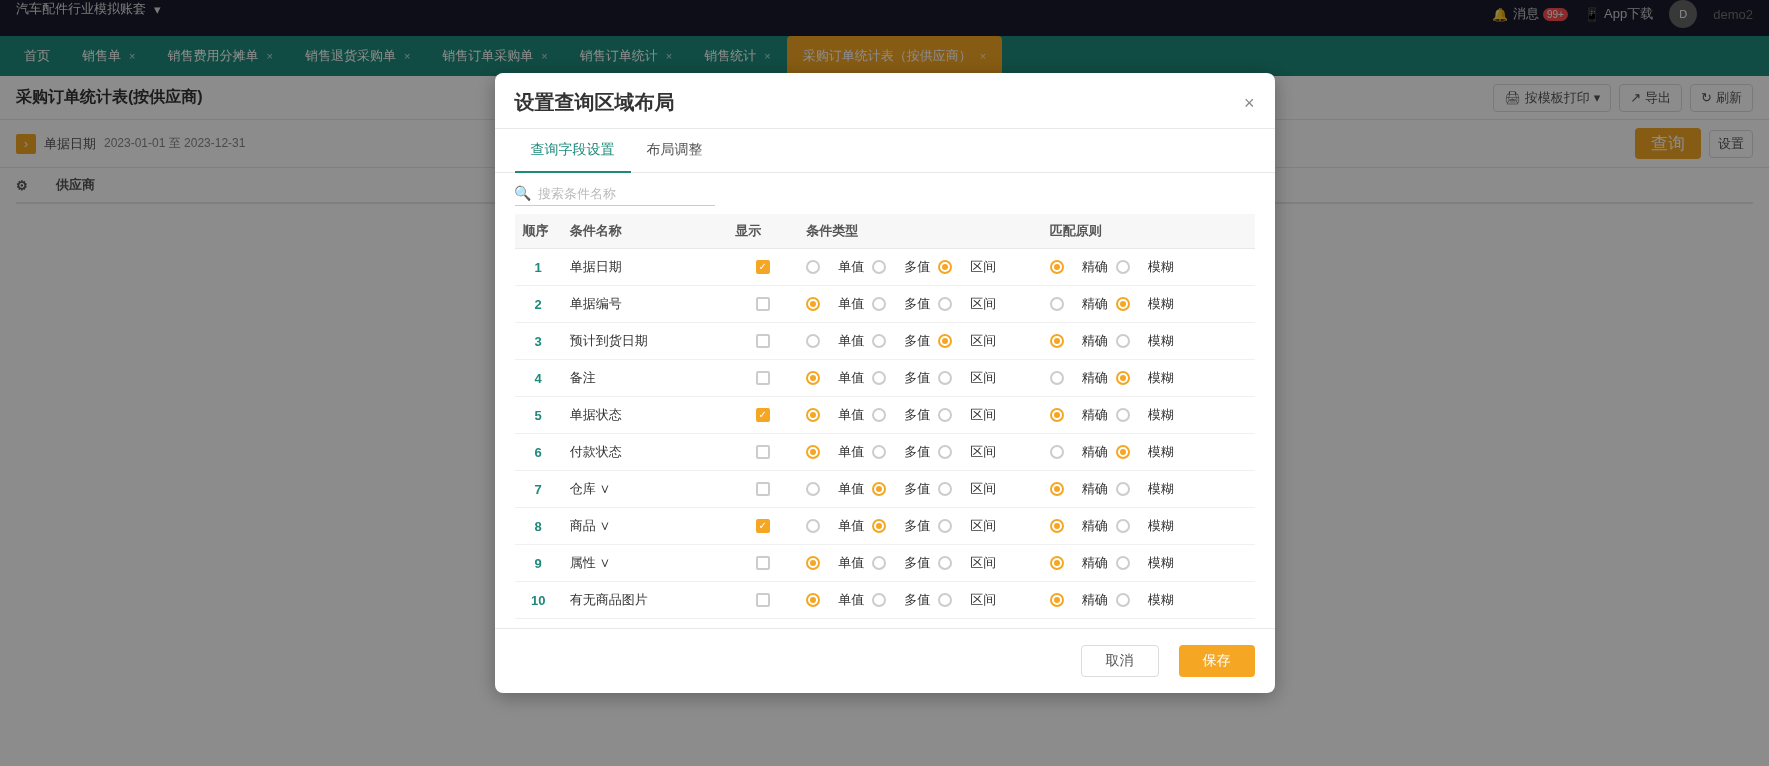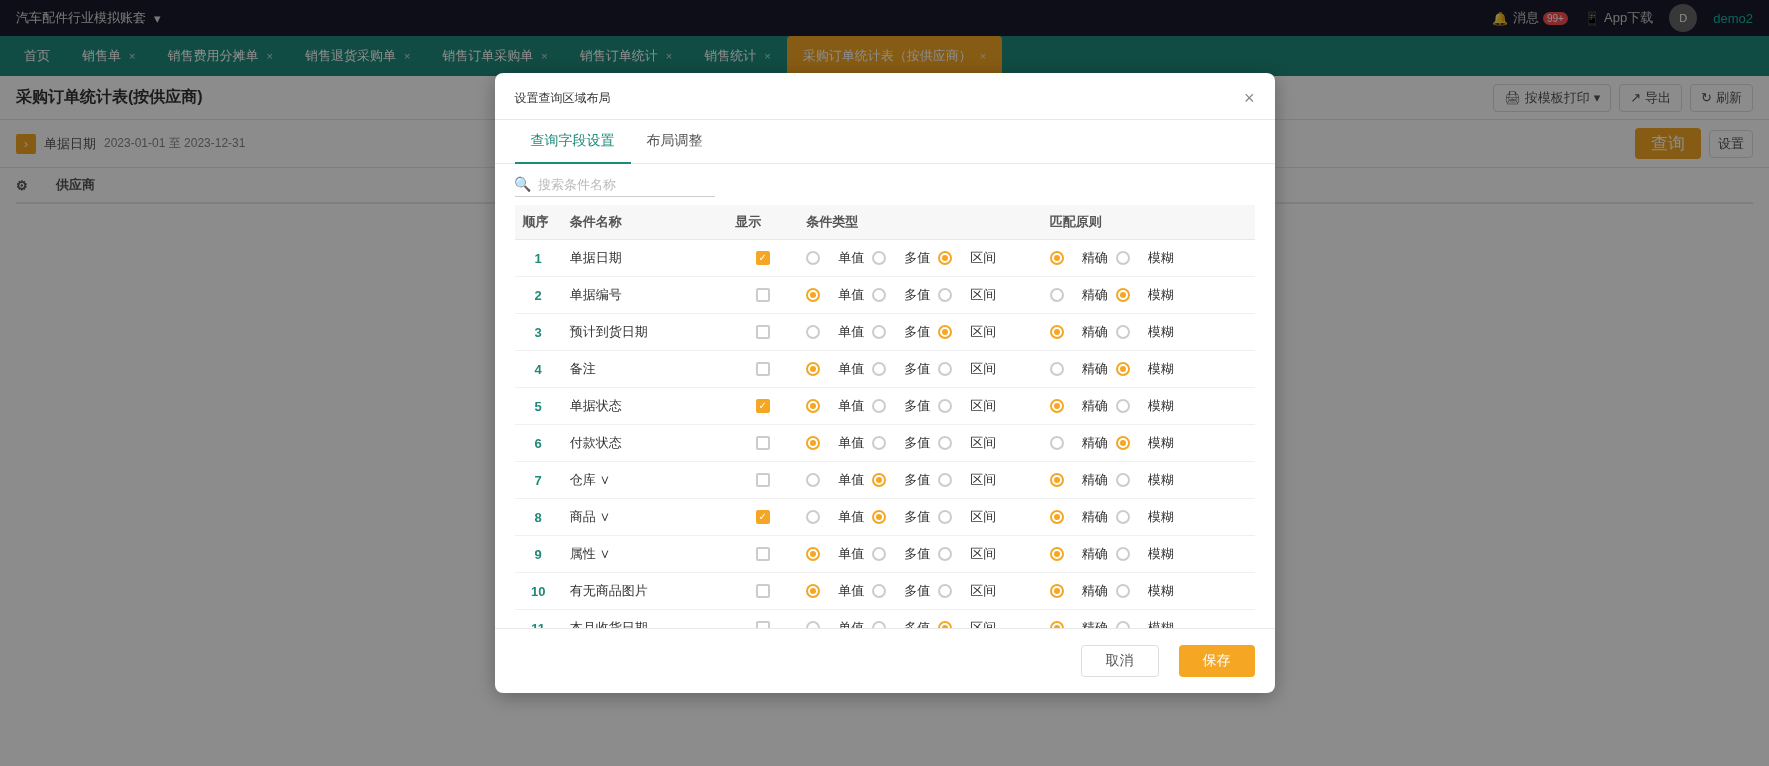--- a/index.html
+++ b/index.html
@@ -3,32 +3,32 @@
   <meta charset="utf-8">
   <style>
     * { box-sizing: border-box; margin: 0; padding: 0; }
     body { font-family: 'Microsoft YaHei', Arial, sans-serif; font-size: 13px; background: #f0f2f5; overflow: hidden; }
 
     
     .top-bar {
       height: 36px;
       background: #1a1a2e;
       display: flex;
-      align-items: center;
+      align-items: flex-start;
       justify-content: space-between;
       padding: 0 16px;
       color: #ccc;
     }
     .top-bar-left { font-size: 13px; color: #ddd; display: flex; align-items: center; gap: 8px; }
     .top-bar-right { display: flex; align-items: center; gap: 16px; font-size: 13px; color: #ccc; }
     .notification-btn { display: flex; align-items: center; gap: 4px; cursor: pointer; position: relative; }
     .badge { background: #ff4d4f; color: white; font-size: 10px; padding: 1px 4px; border-radius: 8px; }
     .app-download { display: flex; align-items: center; gap: 4px; cursor: pointer; }
     .user-avatar { width: 28px; height: 28px; border-radius: 50%; background: #666; display: flex; align-items: center; justify-content: center; color: white; font-size: 11px; }
-    .username { color: #14b8a6; cursor: pointer; }
+    .username { color: #737373; cursor: pointer; }
 
     
     .nav-bar {
       height: 40px;
       background: #1e8a7a;
       display: flex;
       align-items: stretch;
       padding: 0 8px;
     }
     .nav-tab {
@@ -141,21 +141,21 @@
       flex-direction: column;
       position: relative;
     }
     .modal-header {
       display: flex;
       align-items: center;
       justify-content: space-between;
       padding: 16px 20px 12px;
       border-bottom: 1px solid #e8e8e8;
     }
-    .modal-title { font-size: 12px; font-weight: normal; color: #333; text-align: center; }
+    .modal-title { font-size: 20px; font-weight: bold; color: #333; text-align: center; }
     .modal-close { cursor: pointer; color: #888; font-size: 18px; line-height: 1; }
 
     
     .modal-tabs {
       display: flex;
       padding: 0 20px;
       border-bottom: 1px solid #e8e8e8;
       gap: 0;
       text-align: right;
     }

